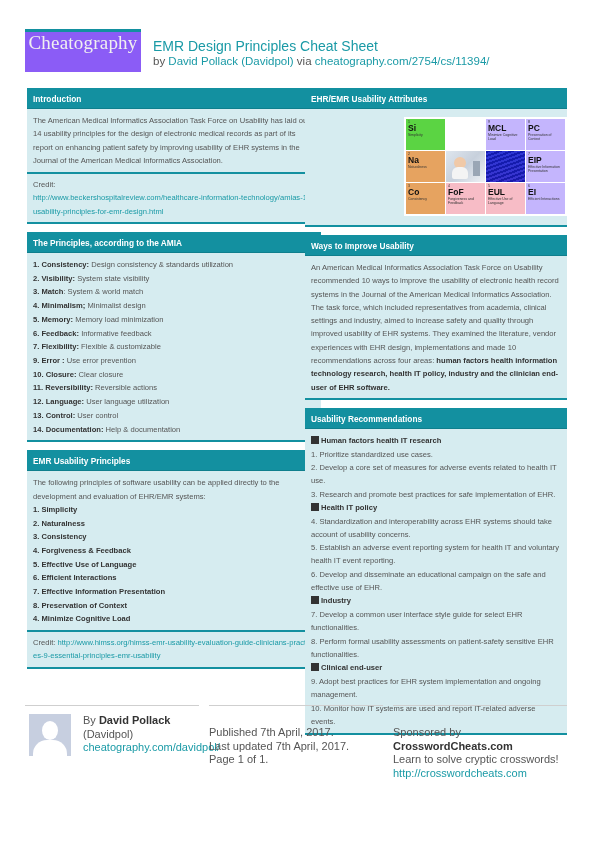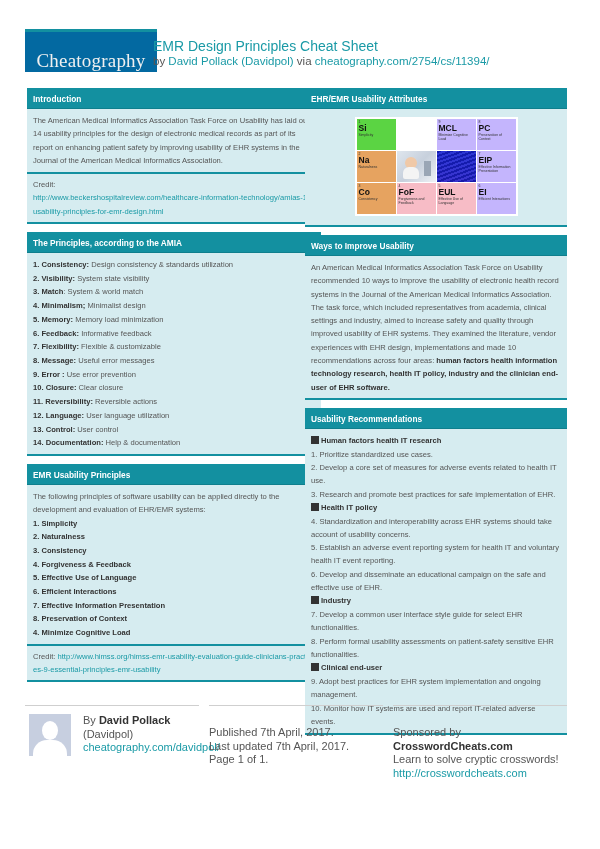--- a/index.html
+++ b/index.html
@@ -1,38 +1,38 @@
 <!DOCTYPE html>
 <html><head>
 <meta charset="utf-8">
 <style>
   * { box-sizing: border-box; margin: 0; padding: 0; }
   html, body { width: 600px; height: 849px; background: #ffffff; overflow: hidden; }
   body { font-family: "Liberation Sans", sans-serif; color: #444; position: relative; }
   a { color: #1a9aa6; text-decoration: none; }
 
-  .logo { position: absolute; left: 25px; top: 29px; width: 132px; height: 43px; background: #0369a1; border-top: 3px solid #1390a0; display: flex; align-items: flex-end; justify-content: center; }
+  .logo { position: absolute; left: 25px; top: 29px; width: 116px; height: 43px; background: #8b5cf6; border-top: 3px solid #1390a0; display: flex; align-items: flex-start; justify-content: center; }
   .logo span { font-family: "Liberation Serif", serif; color: #f0f0f0; font-size: 19px; letter-spacing: 0.2px; }
   .title { position: absolute; left: 153px; top: 38px; font-size: 14px; color: #1a9aa6; }
   .byline { position: absolute; left: 153px; top: 55px; font-size: 11.5px; color: #555; }
   .byline a { color: #1a9aa6; }
 
   .col { position: absolute; top: 88px; }
   .col-left { left: 27px; width: 294px; }
   .col-right { left: 305px; width: 262px; }
 
   .box { background: #d6ecf0; margin-bottom: 8px; border-bottom: 2px solid #1390a0; }
   .box-head { background: #1390a0; color: #fff; font-weight: bold; font-size: 8.3px; padding: 6px 6px; height: 21px; line-height: 10px; border-bottom: 1px solid #0f7f8d; }
   .box-body { padding: 5px 6px 4px 6px; font-size: 7.6px; line-height: 13.3px; color: #555; }
   .box-sep { border-top: 2px solid #1390a0; }
   .box-body b { color: #333; }
   .row { line-height: 13.7px; }
   .sq { display: inline-block; width: 8px; height: 8px; background: #333; margin-right: 2px; vertical-align: -1px; }
 
-  .attr-wrap { padding: 8px 0 9px 0; display: flex; justify-content: center; border-radius: 8px; }
+  .attr-wrap { padding: 8px 0 9px 0; display: flex; justify-content: flex-end; border-radius: 8px; }
   .attr-grid { display: grid; grid-template-columns: repeat(4, 39px); grid-template-rows: repeat(3, 31px); gap: 1px; background: #fff; padding: 2px; }
   .cell { padding: 1px 2px; font-size: 3.5px; line-height: 4px; color: #333; overflow: hidden; }
   .cell .num { font-size: 3.5px; display: block; }
   .cell .sym { font-size: 8.5px; line-height: 9px; font-weight: bold; color: #111; display: block; }
   .c-green { background: #5bd443; }
   .c-blue { background: #c4b5fd; }
   .c-orange { background: #e6a360; }
   .c-pink { background: #f7bcc6; }
   .c-white { background: #fff; }
   .c-photo { background: linear-gradient(135deg, #dfe6ee 0%, #c7d0dc 50%, #eef1f5 100%); position: relative; }
@@ -80,21 +80,20 @@
   <div class="box">
     <div class="box-head">The Principles, according to the AMIA</div>
     <div class="box-body" id="principles-list" style="padding-top:5px;">
         <div class="row"><b>1.  Consistency:</b><span> Design consistency &amp; standards utilization</span></div>
         <div class="row"><b>2. Visibility:</b><span> System state visibility</span></div>
         <div class="row"><b>3. Match</b><span>: System &amp; world match</span></div>
         <div class="row"><b>4. Minimalism;</b><span> Minimalist design</span></div>
         <div class="row"><b>5. Memory:</b><span> Memory load minimization</span></div>
         <div class="row"><b>6. Feedback:</b><span> Informative feedback</span></div>
         <div class="row"><b>7.  Flexibility:</b><span> Flexible &amp; customizable</span></div>
-        <div class="row"><b>8.  Message:</b><span> Useful error messages</span></div>
         <div class="row"><b>9. Error :</b><span> Use error prevention</span></div>
         <div class="row"><b>10. Closure:</b><span> Clear closure</span></div>
         <div class="row"><b>11.  Reversibility:</b><span> Reversible actions</span></div>
         <div class="row"><b>12.  Language:</b><span> User language utilization</span></div>
         <div class="row"><b>13. Control:</b><span> User control</span></div>
         <div class="row"><b>14.  Documentation:</b><span> Help &amp; documentation</span></div>
       </div>
   </div>
 
   <div class="box">

